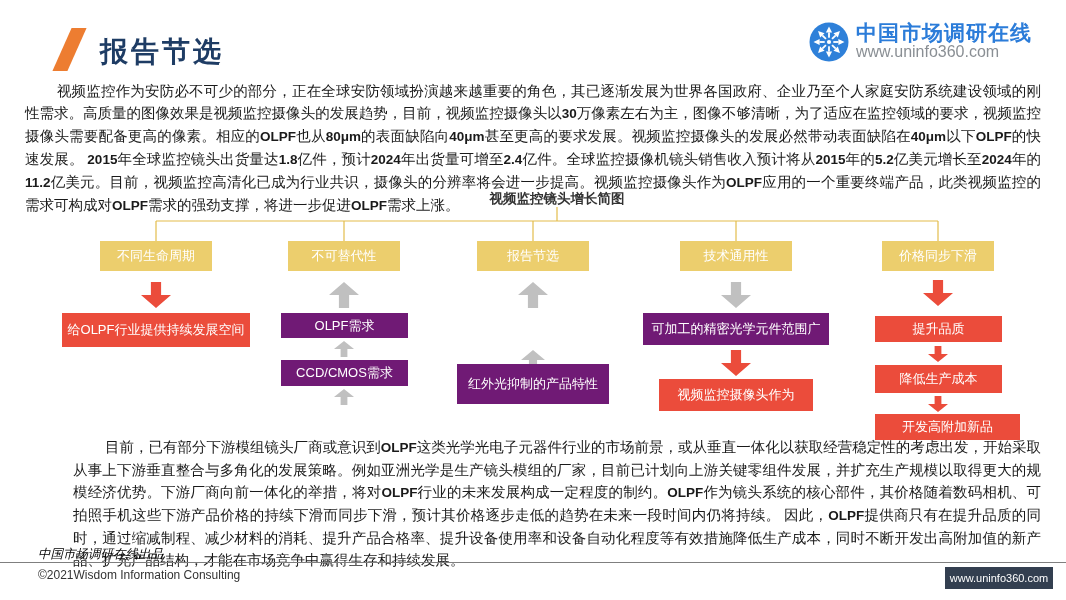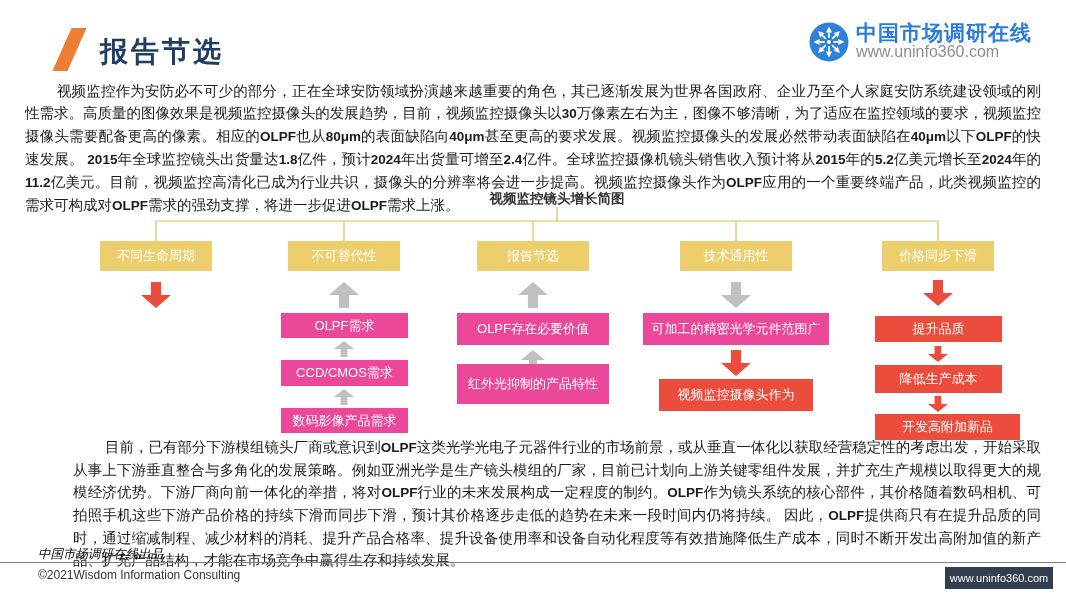--- a/index.html
+++ b/index.html
@@ -37,21 +37,21 @@
     position:absolute; left:557px; top:0; transform:translateX(-50%);
     font-size:13.5px; font-weight:bold; color:#333; white-space:nowrap;
   }
   .connectors { position:absolute; left:0; top:0; }
   .hbox, .box {
     position:absolute; display:flex; align-items:center; justify-content:center;
     color:#ffffff; font-size:13px; white-space:nowrap;
   }
   .hbox { width:112px; height:30px; top:51px; background:#ECCE6D; }
   .box.red  { background:#EB4C3B; }
-  .box.gray { background:#ec4899; }
+  .box.gray { background:#701a75; }
   .arr { position:absolute; }
   .arr.red  { background:#EB4C3B; }
   .arr.gray { background:#C0C0C0; }
   .arr.down { clip-path:polygon(33% 0, 67% 0, 67% 50%, 100% 50%, 50% 100%, 0 50%, 33% 50%); }
   .arr.up   { clip-path:polygon(50% 0, 100% 50%, 67% 50%, 67% 100%, 33% 100%, 33% 50%, 0 50%); }
   .arr.big { width:30px; height:26px; }
   .arr.med { width:24px; height:20px; }
   .arr.sml { width:20px; height:16px; }
   
   .footer-producer { position:absolute; left:38px; top:546px; font-size:12.5px; color:#000; font-weight:500;font-style:italic; }
@@ -135,30 +135,29 @@
       </g>
     </svg>
 
     <div class="hbox" style="left:288px">不可替代性</div>
     <div class="hbox" style="left:100px">不同生命周期</div>
     <div class="hbox" style="left:477px">报告节选</div>
     <div class="hbox" style="left:680px">技术通用性</div>
     <div class="hbox" style="left:882px">价格同步下滑</div>
 
     <div class="arr red down big" style="left:141px; top:92px"></div>
+    <div class="box red" style="left:62px; top:123px; width:188px; height:34px">给OLPF行业提供持续发展空间</div>
 
     <div class="arr gray up big" style="left:329px; top:92px"></div>
     <div class="box gray" style="left:281px; top:123px; width:127px; height:25px">OLPF需求</div>
     <div class="arr gray up sml" style="left:334px; top:151px"></div>
     <div class="box gray" style="left:281px; top:170px; width:127px; height:26px">CCD/CMOS需求</div>
     <div class="arr gray up sml" style="left:334px; top:199px"></div>
-    <div class="box gray" style="left:281px; top:218px; width:127px; height:25px">数码影像产品需求</div>
 
     <div class="arr gray up big" style="left:518px; top:92px"></div>
-    <div class="box gray" style="left:457px; top:123px; width:152px; height:32px">OLPF存在必要价值</div>
     <div class="arr gray up med" style="left:521px; top:160px"></div>
     <div class="box gray" style="left:457px; top:174px; width:152px; height:40px">红外光抑制的产品特性</div>
 
     <div class="arr gray down big" style="left:721px; top:92px"></div>
     <div class="box gray" style="left:643px; top:123px; width:186px; height:32px">可加工的精密光学元件范围广</div>
     <div class="arr red down big" style="left:721px; top:160px"></div>
     <div class="box red" style="left:659px; top:189px; width:154px; height:32px">视频监控摄像头作为</div>
 
     <div class="arr red down big" style="left:923px; top:90px"></div>
     <div class="box red" style="left:875px; top:126px; width:127px; height:26px">提升品质</div>

